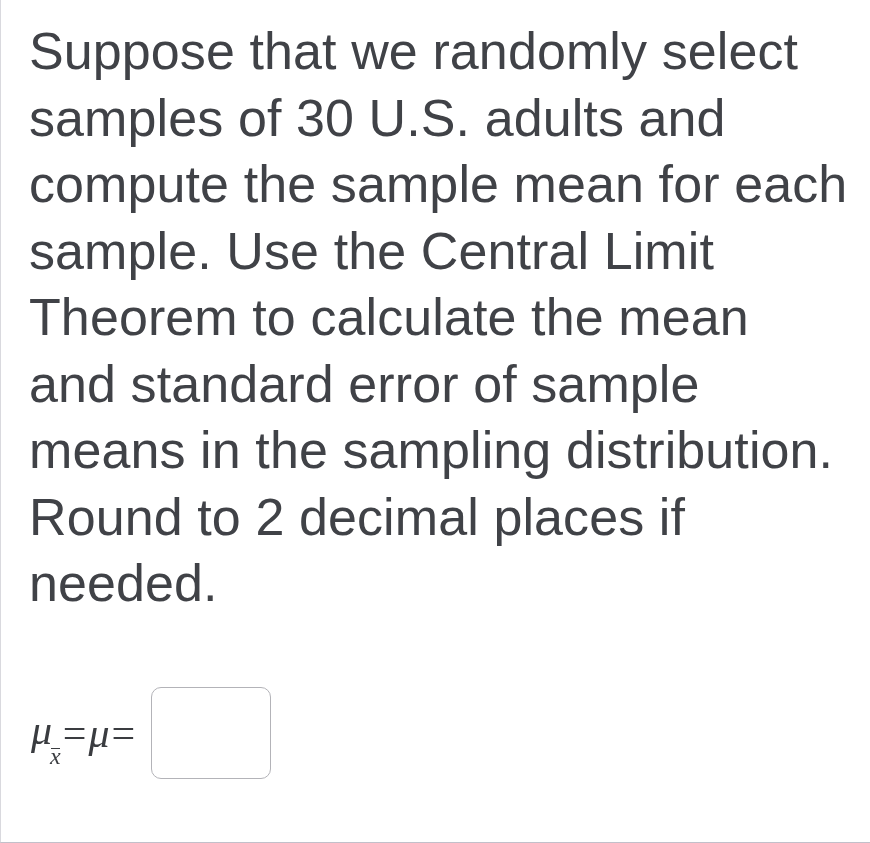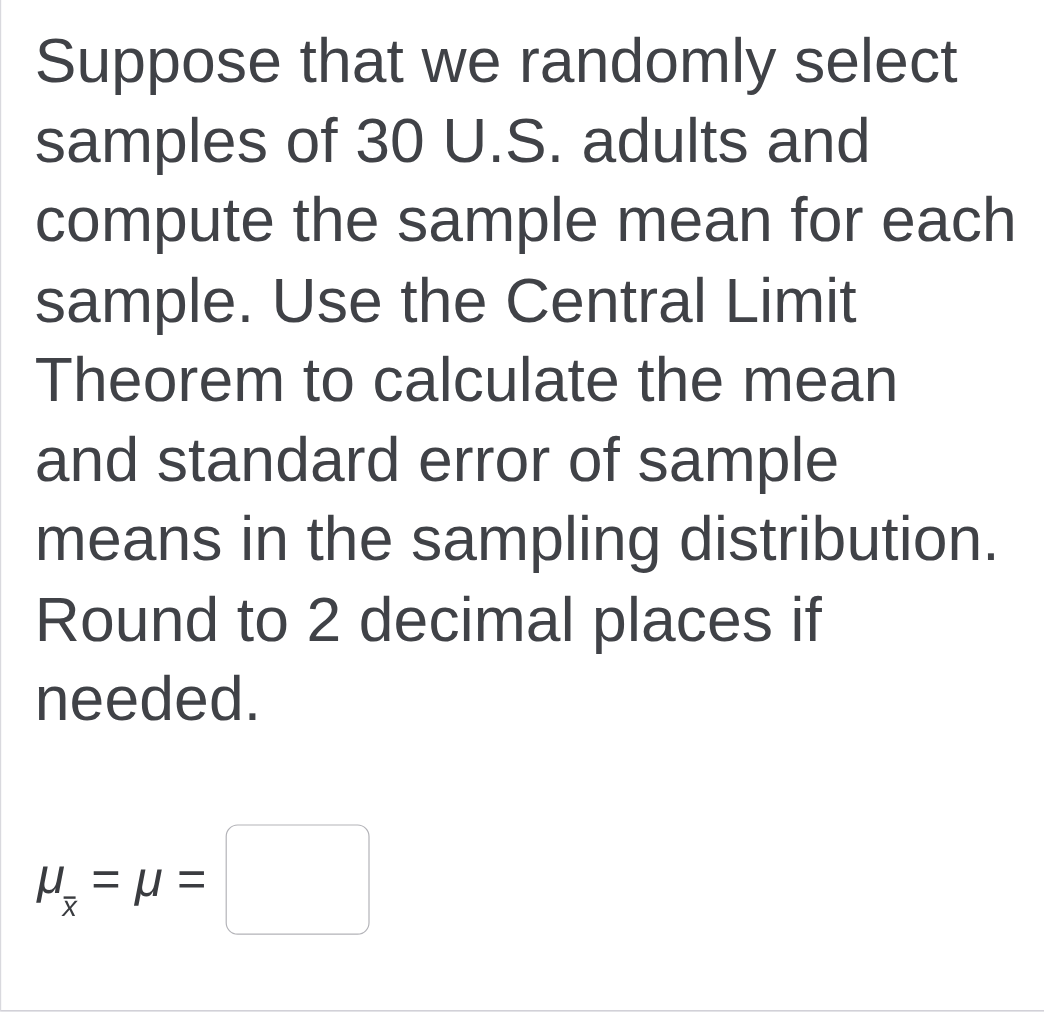--- a/index.html
+++ b/index.html
@@ -47,26 +47,25 @@
     .formula-row {
       display: flex;
       align-items: center;
       gap: 14px;
       margin-bottom: 70px;
     }
     .formula-row:last-child {
       margin-bottom: 0;
     }
     .math {
-      font-family: Liberation Sans, sans-serif;
+      font-family: Liberation Serif, serif;
       font-size: 42px;
       color: #3a3c40;
       display: flex;
       align-items: center;
-      gap: 10px;
     }
     .var {
       font-style: italic;
     }
     .sub {
       font-size: 24px;
       vertical-align: sub;
       position: relative;
       top: 10px;
       margin-left: -2px;

